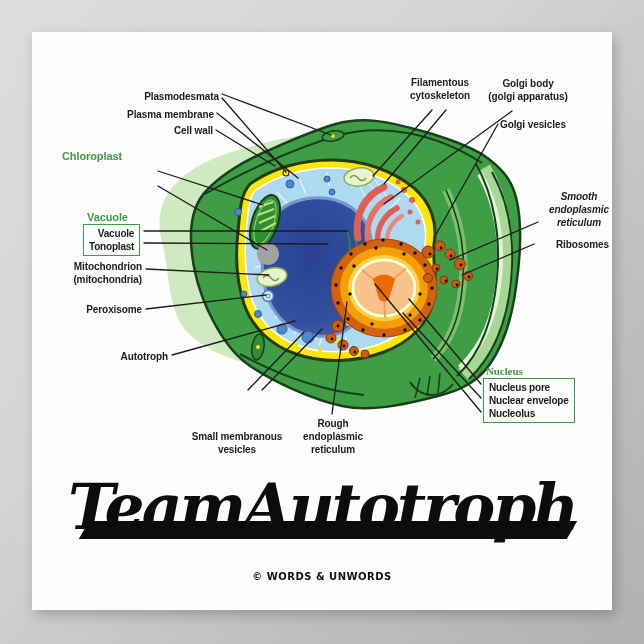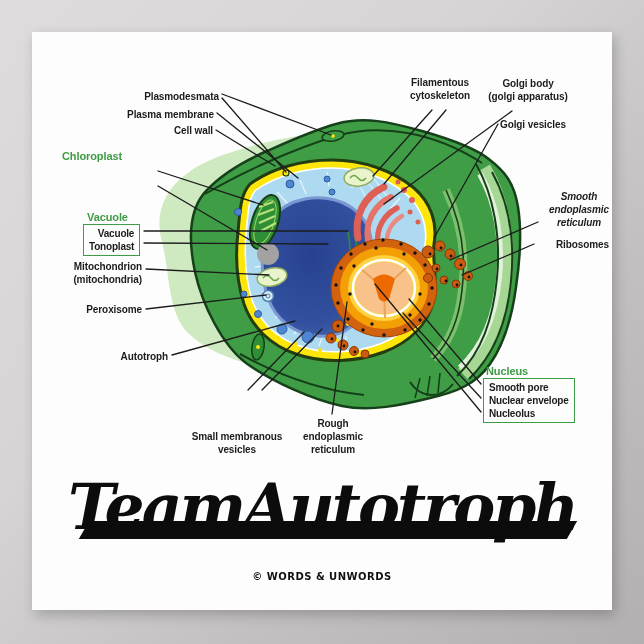--- a/index.html
+++ b/index.html
@@ -314,23 +314,23 @@
     <div class="label c" style="left:436px;top:45px;width:120px;">Golgi body
 (golgi apparatus)</div>
     <div class="label c" style="left:348px;top:44px;width:120px;">Filamentous
 cytoskeleton</div>
     <div class="label" style="left:468px;top:86px;">Golgi vesicles</div>
     <div class="label c" style="left:487px;top:158px;width:120px;font-style:italic;">Smooth
 endoplasmic
 reticulum</div>
     <div class="label" style="left:504px;top:206px;margin-left:20px;">Ribosomes</div>
 
-    <div class="label hdr" style="left:454px;top:333px;">Nucleus</div>
+    <div class="label hdr" style="left:454px;top:333px;font-family:Liberation Serif, serif;">Nucleus</div>
     <div class="gbox" style="left:451px;top:346px;">
-      <div>Smooth pore</div>
+      <div>Nucleus pore</div>
       <div>Nuclear envelope</div>
       <div>Nucleolus</div>
     </div>
 
     <div class="title-bar"></div>
     <div class="title-text"><span>Team</span><span>Autotroph</span></div>
     <div class="credit">© WORDS &amp; UNWORDS</div>
 
   </div>
 </div>

